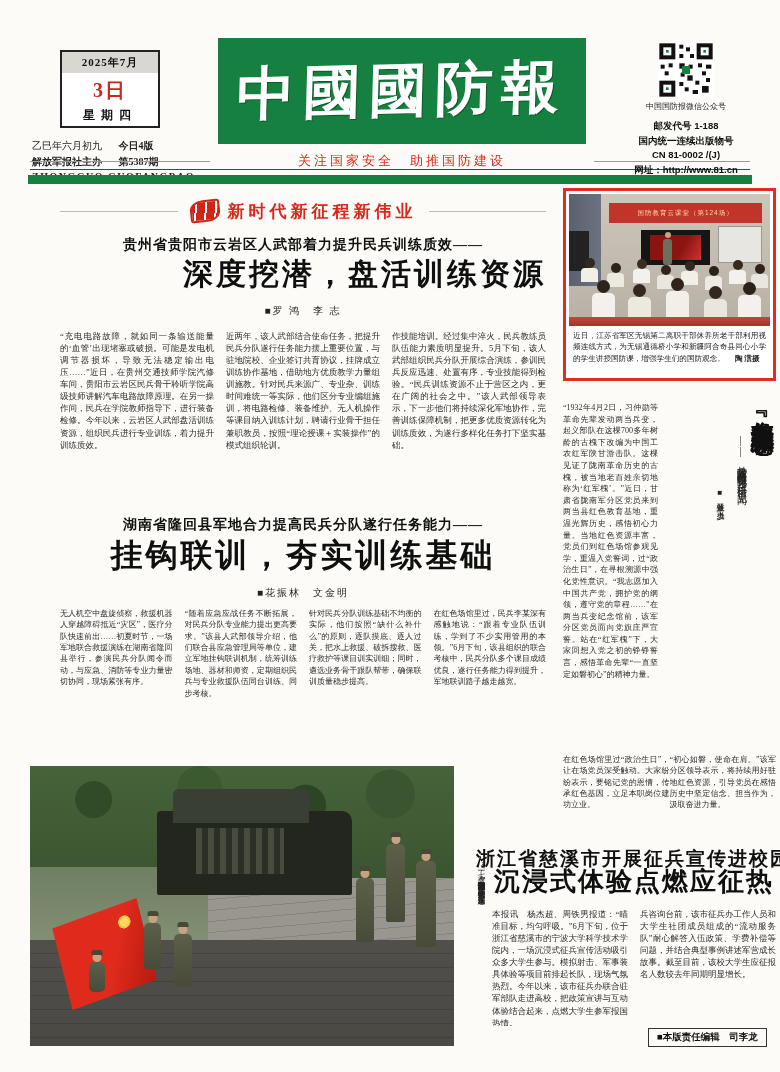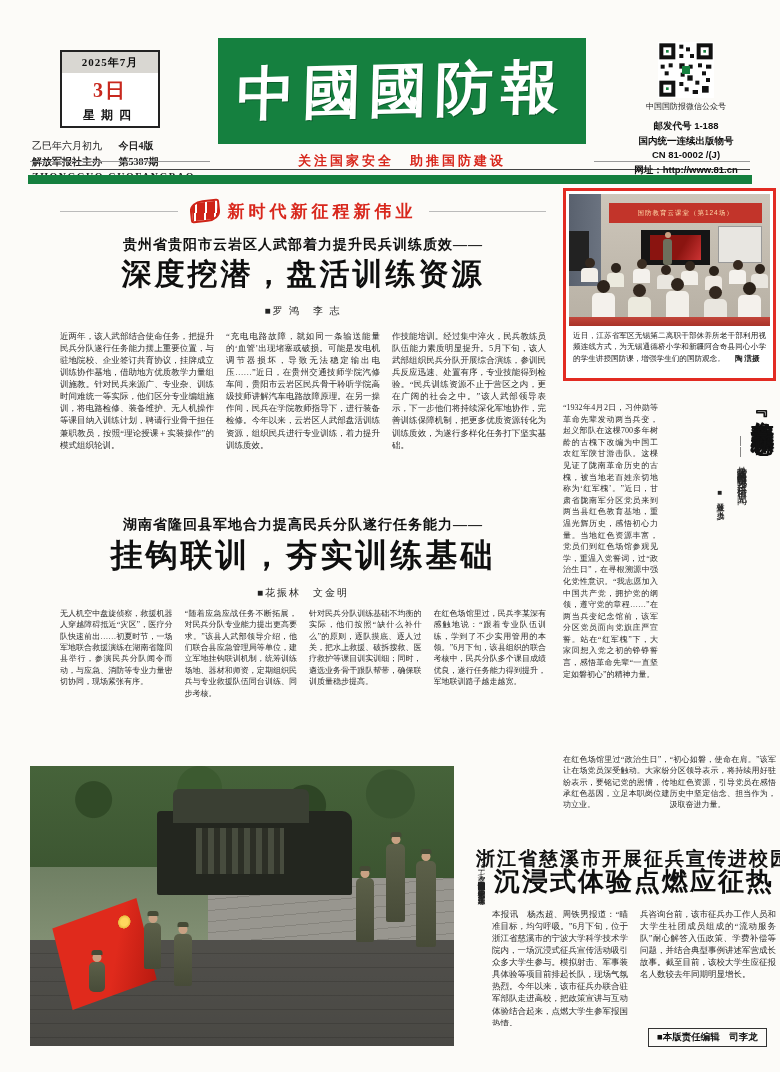--- a/index.html
+++ b/index.html
@@ -11,21 +11,21 @@
   .datebox .month { background:#d9d7d2; font-size:11px; font-weight:bold; padding:3px 0; letter-spacing:1px; color:#111; }
   .datebox .day { color:#c8281e; font-size:20px; font-weight:bold; padding-top:4px; letter-spacing:2px; }
   .datebox .weekday { font-size:12px; font-weight:bold; letter-spacing:6px; padding-top:3px; color:#111; }
   .meta-left { position:absolute; left:32px; top:138px; width:190px; font-size:10px; color:#222; line-height:1.55; white-space:nowrap; }
   .meta-left b { font-weight:bold; }
   .meta-left .row1 span + span { margin-left:14px; }
   .meta-left .rom { font-weight:bold; letter-spacing:1.5px; font-size:10px; }
 
   .masthead { position:absolute; left:218px; top:38px; width:368px; height:106px; background:#15803f; color:#fff; display:flex; align-items:center; justify-content:center; }
   .masthead .title { font-family:"Liberation Serif", serif; font-weight:bold; font-size:58px; letter-spacing:8px; transform:rotate(-1.5deg) skewX(-3deg); text-shadow:1px 1px 0 #0c5a2b; white-space:nowrap; }
-  .slogan { position:absolute; left:218px; top:152px; width:368px; text-align:center; color:#d8271c; font-weight:bold; font-size:13px; letter-spacing:3px; font-family:"Liberation Sans", sans-serif; white-space:nowrap; }
+  .slogan { position:absolute; left:218px; top:152px; width:368px; text-align:center; color:#d8271c; font-weight:normal; font-size:13px; letter-spacing:3px; font-family:"Liberation Sans", sans-serif; white-space:nowrap; }
   .slogan-line { position:absolute; top:161px; height:1px; background:#9a9a9a; }
   .slogan-line.l { left:30px; width:180px; }
   .slogan-line.r { left:594px; width:156px; }
   .header-rule { position:absolute; left:30px; top:169px; width:720px; height:1px; background:#444; }
   .green-band { position:absolute; left:28px; top:175px; width:724px; height:9px; background:#15803f; }
 
   .right-info { position:absolute; left:616px; top:42px; width:140px; text-align:center; font-family:"Liberation Sans", sans-serif; }
   .qr { width:56px; height:56px; margin:0 auto; display:block; }
   .qr-caption { font-size:8px; margin-top:3px; color:#222; }
   .pub-lines { margin-top:7px; font-size:9.5px; font-weight:bold; color:#111; line-height:1.55; white-space:nowrap; }
@@ -192,25 +192,25 @@
 
   <div class="banner-row">
     <div class="hline"></div>
     <div class="banner-label">
       <div class="banner-logo"></div>
       <div class="banner-title">新时代新征程新伟业</div>
     </div>
   </div>
 
   <div class="kicker" style="top:236px;">贵州省贵阳市云岩区人武部着力提升民兵训练质效——</div>
-  <div class="headline-big" style="top:254px; font-size:30px;">深度挖潜，盘活训练资源</div>
+  <div class="headline-big" style="top:254px; font-size:30px;text-align:right;">深度挖潜，盘活训练资源</div>
   <div class="byline" style="top:304px;">■罗 鸿　李 志</div>
   <div class="cols" style="left:60px; top:330px; width:486px; height:172px;">
+    <p class="col">“充电电路故障，就如同一条输送能量的‘血管’出现堵塞或破损。可能是发电机调节器损坏，导致无法稳定输出电压……”近日，在贵州交通技师学院汽修车间，贵阳市云岩区民兵骨干聆听学院高级技师讲解汽车电路故障原理。在另一操作间，民兵在学院教师指导下，进行装备检修。今年以来，云岩区人武部盘活训练资源，组织民兵进行专业训练，着力提升训练质效。</p>
     <p class="col">近两年，该人武部结合使命任务，把提升民兵分队遂行任务能力摆上重要位置，与驻地院校、企业签订共育协议，挂牌成立训练协作基地，借助地方优质教学力量组训施教。针对民兵来源广、专业杂、训练时间难统一等实际，他们区分专业编组施训，将电路检修、装备维护、无人机操作等课目纳入训练计划，聘请行业骨干担任兼职教员，按照“理论授课＋实装操作”的模式组织轮训。</p>
-    <p class="col">“充电电路故障，就如同一条输送能量的‘血管’出现堵塞或破损。可能是发电机调节器损坏，导致无法稳定输出电压……”近日，在贵州交通技师学院汽修车间，贵阳市云岩区民兵骨干聆听学院高级技师讲解汽车电路故障原理。在另一操作间，民兵在学院教师指导下，进行装备检修。今年以来，云岩区人武部盘活训练资源，组织民兵进行专业训练，着力提升训练质效。</p>
     <p class="col">作技能培训。经过集中淬火，民兵教练员队伍能力素质明显提升。5月下旬，该人武部组织民兵分队开展综合演练，参训民兵反应迅速、处置有序，专业技能得到检验。“民兵训练资源不止于营区之内，更在广阔的社会之中。”该人武部领导表示，下一步他们将持续深化军地协作，完善训练保障机制，把更多优质资源转化为训练质效，为遂行多样化任务打下坚实基础。</p>
   </div>
 
   <div class="kicker" style="top:516px;">湖南省隆回县军地合力提高民兵分队遂行任务能力——</div>
   <div class="headline-big" style="top:534px; font-size:32px;">挂钩联训，夯实训练基础</div>
   <div class="byline" style="top:586px;text-align:center;">■花振林　文金明</div>
   <div class="cols" style="left:60px; top:608px; width:486px; height:150px;">
     <p class="col" style="font-size:8px;">无人机空中盘旋侦察，救援机器人穿越障碍抵近“灾区”，医疗分队快速前出……初夏时节，一场军地联合救援演练在湖南省隆回县举行，参演民兵分队闻令而动，与应急、消防等专业力量密切协同，现场紧张有序。</p>
     <p class="col" style="font-size:8px;">“随着应急应战任务不断拓展，对民兵分队专业能力提出更高要求。”该县人武部领导介绍，他们联合县应急管理局等单位，建立军地挂钩联训机制，统筹训练场地、器材和师资，定期组织民兵与专业救援队伍同台训练、同步考核。</p>
     <p class="col" style="font-size:8px;">针对民兵分队训练基础不均衡的实际，他们按照“缺什么补什么”的原则，逐队摸底、逐人过关，把水上救援、破拆搜救、医疗救护等课目训实训细；同时，遴选业务骨干跟队帮带，确保联训质量稳步提高。</p>

